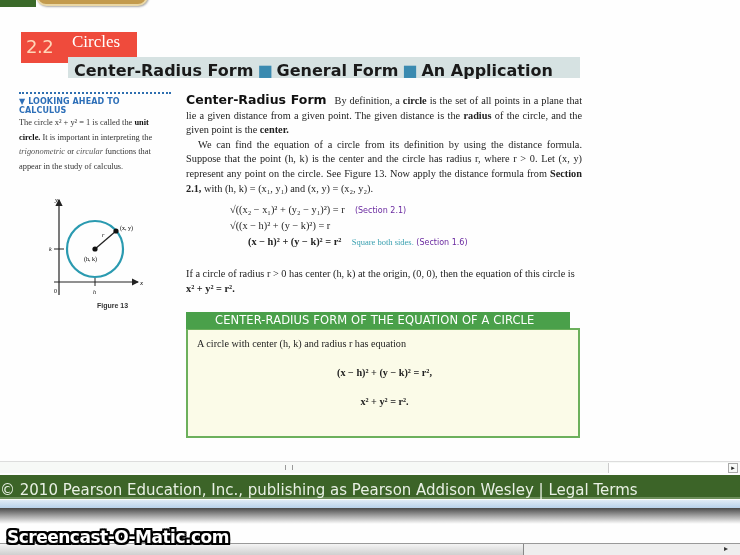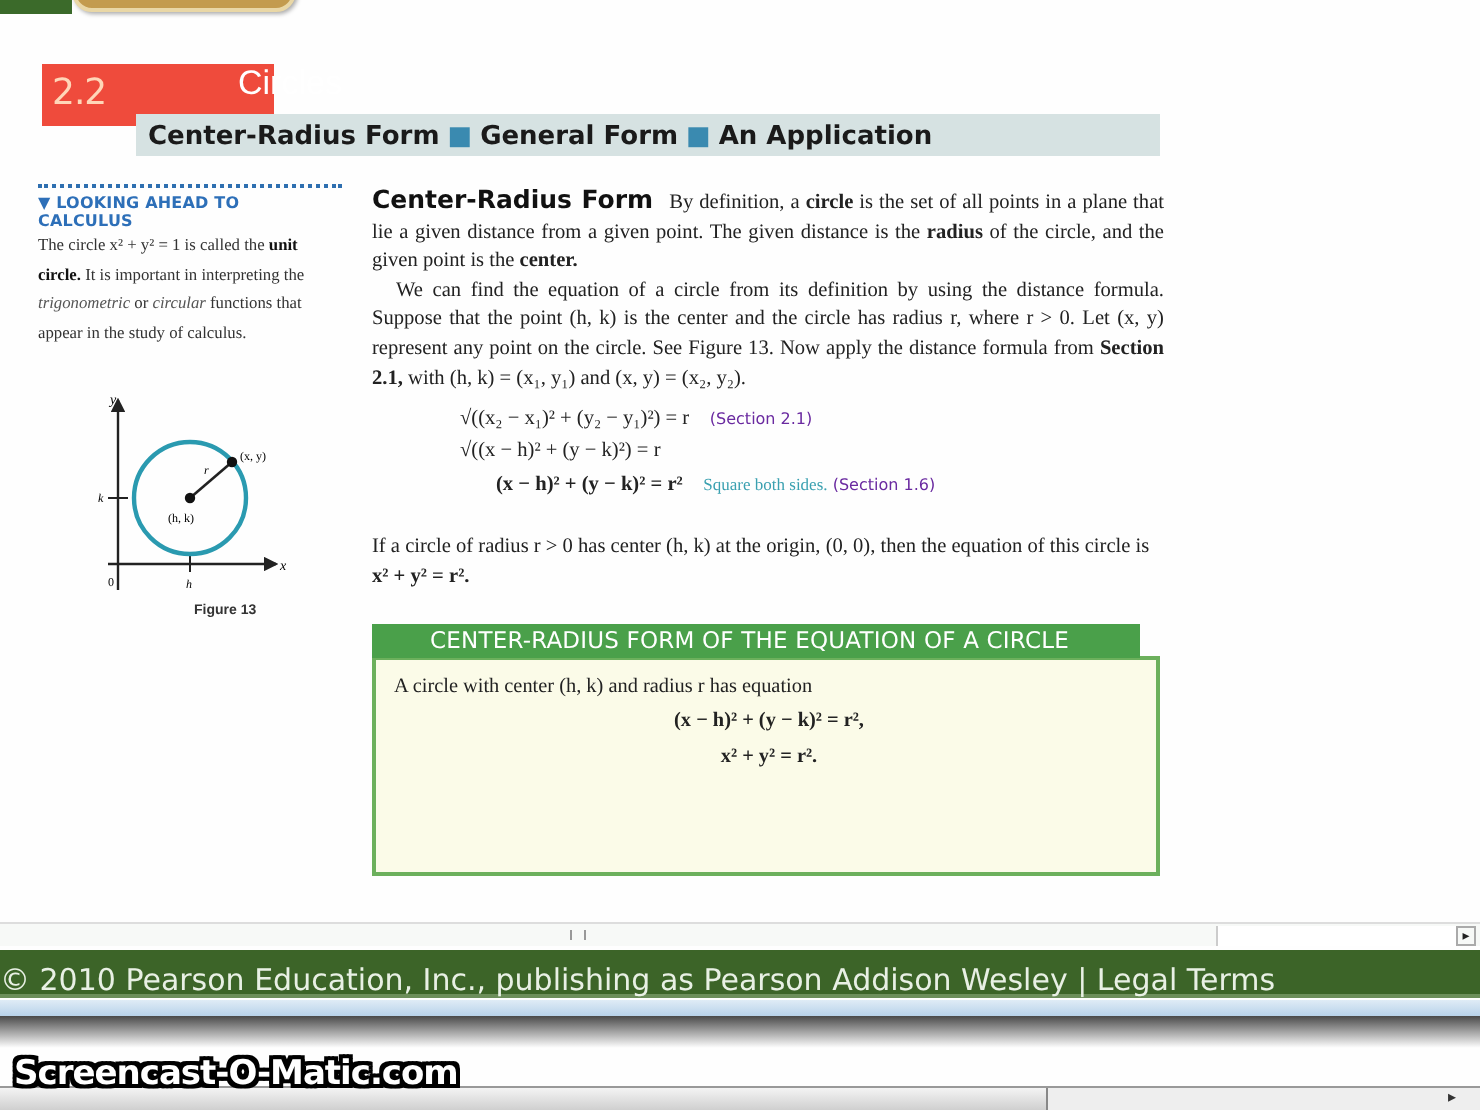--- a/index.html
+++ b/index.html
@@ -8,23 +8,23 @@
 
   
   .top-strip { position: absolute; left: 0; top: 0; width: 150px; height: 7px; }
   .top-strip .green { position: absolute; left: 0; top: 0; width: 36px; height: 7px; background: #3b6a2a; }
   .top-strip .tab { position: absolute; left: 36px; top: -8px; width: 112px; height: 14px;
     background: #c39b4e; border: 2px solid #e9d7a6; border-radius: 0 0 10px 10px; box-shadow: 1px 1px 2px #aaa; }
 
   
   .sec-badge { position: absolute; left: 21px; top: 32px; height: 31px; width: 116px; background: #ef4b3c; }
   .sec-num { position: absolute; left: 26px; top: 36px; font-family: "DejaVu Sans", sans-serif; font-size: 18px; color: #ffd6b8; letter-spacing: -0.5px; }
-  .sec-title { position: absolute; left: 72px; top: 32px; font-family: Liberation Sans, sans-serif; font-size: 17px; color: #fff; margin-left: 47px; }
+  .sec-title { position: absolute; left: 72px; top: 32px; font-family: Liberation Serif, serif; font-size: 17px; color: #fff; }
   .sub-bar { position: absolute; left: 68px; top: 57px; width: 512px; height: 21px; background: #d6e2e2; }
-  .sub-text { position: absolute; left: 74px; top: 61px; font-family: "DejaVu Sans", sans-serif; font-size: 13px; font-weight: bold; color: #1a1a1a; white-space: nowrap; }
+  .sub-text { position: absolute; left: 74px; top: 61px; font-family: "DejaVu Sans", sans-serif; font-size: 16px; font-weight: bold; color: #1a1a1a; white-space: nowrap; }
   .sub-text .dot { color: #3a8ab0; margin: 0 4px; }
 
   
   .sidebar { position: absolute; left: 19px; top: 92px; width: 146px; }
   .dots { border-top: 2px dotted #2e6fb0; width: 152px; margin-bottom: 3px; }
   .look-ahead { font-family: "DejaVu Sans", sans-serif; font-size: 8px; font-weight: bold; color: #2d6fb8; letter-spacing: 0.1px; }
   .side-text { font-size: 8.4px; line-height: 14.5px; color: #333; margin-top: 1px; }
   .side-text b { color: #111; }
   .side-text i { color: #555; }
 
@@ -125,21 +125,21 @@
   <div class="eq-row" style="padding-left:18px; font-weight:bold"><span>(x − h)² + (y − k)² = r²</span>&nbsp;&nbsp;&nbsp;&nbsp;<span class="eq-note-teal" style="font-weight:normal">Square both sides.</span> <span class="eq-note-purple" style="font-weight:normal">(Section 1.6)</span></div>
 </div>
 
 <div class="para2"><span>If a circle of radius r &gt; 0 has center (h, k) at the origin, (0, 0), then the equation of this circle is </span><b>x² + y² = r².</b></div>
 
 <div class="box-body"></div>
 <div class="box-head"></div>
 <div class="box-head-text">CENTER-RADIUS FORM OF THE EQUATION OF A CIRCLE</div>
 <div class="box-text">
   <p>A circle with center (h, k) and radius r has equation</p>
-  <p class="center" style="font-weight:bold; margin:2px 0">(x − h)² + (y − k)² = r²,</p>
+  <p class="center" style="font-weight:bold; margin:14px 0">(x − h)² + (y − k)² = r²,</p>
   <p class="center" style="font-weight:bold; margin-top:3px">x² + y² = r².</p>
 </div>
 
 <div class="hscroll">
   <div class="grip"></div>
   <div class="seg"></div>
   <div class="arrow">▸</div>
 </div>
 <div class="footer"></div>
 <div class="footer-text">© 2010 Pearson Education, Inc., publishing as Pearson Addison Wesley | Legal Terms</div>

